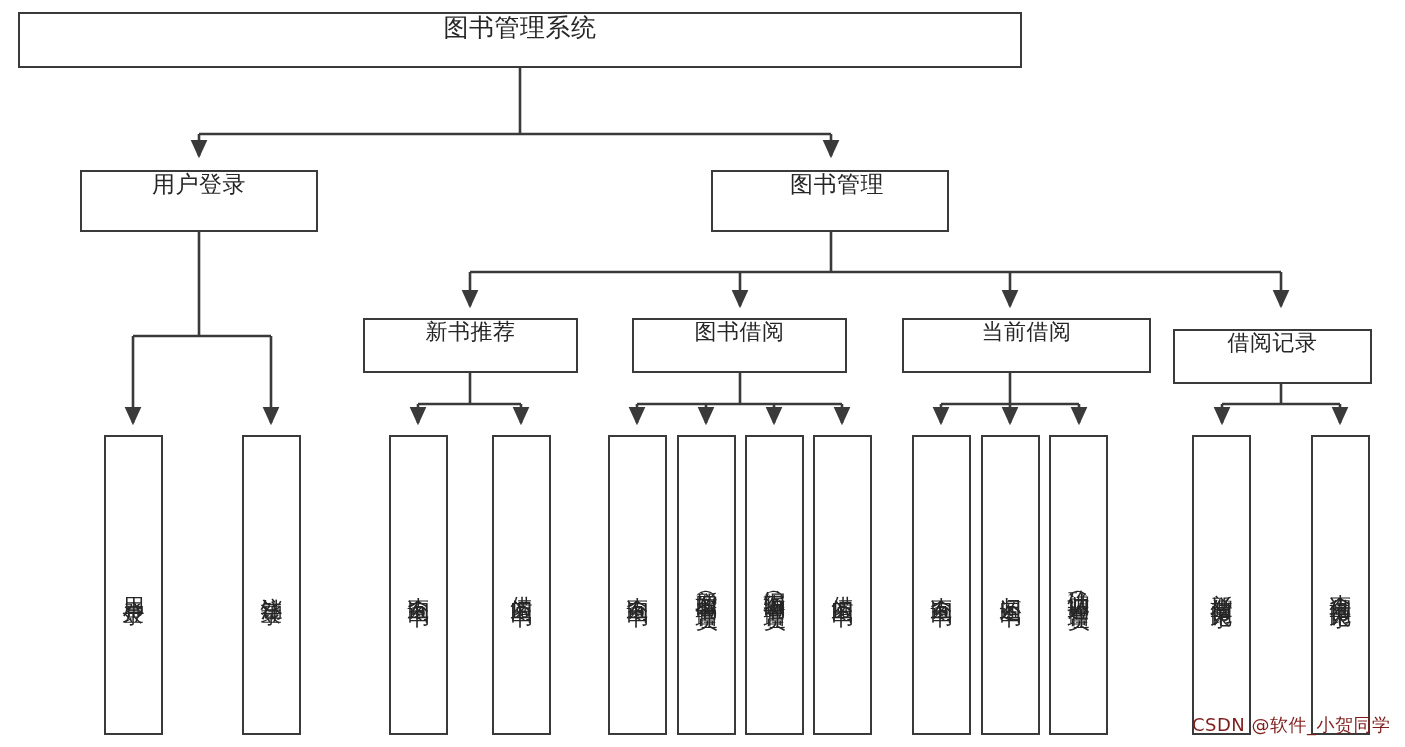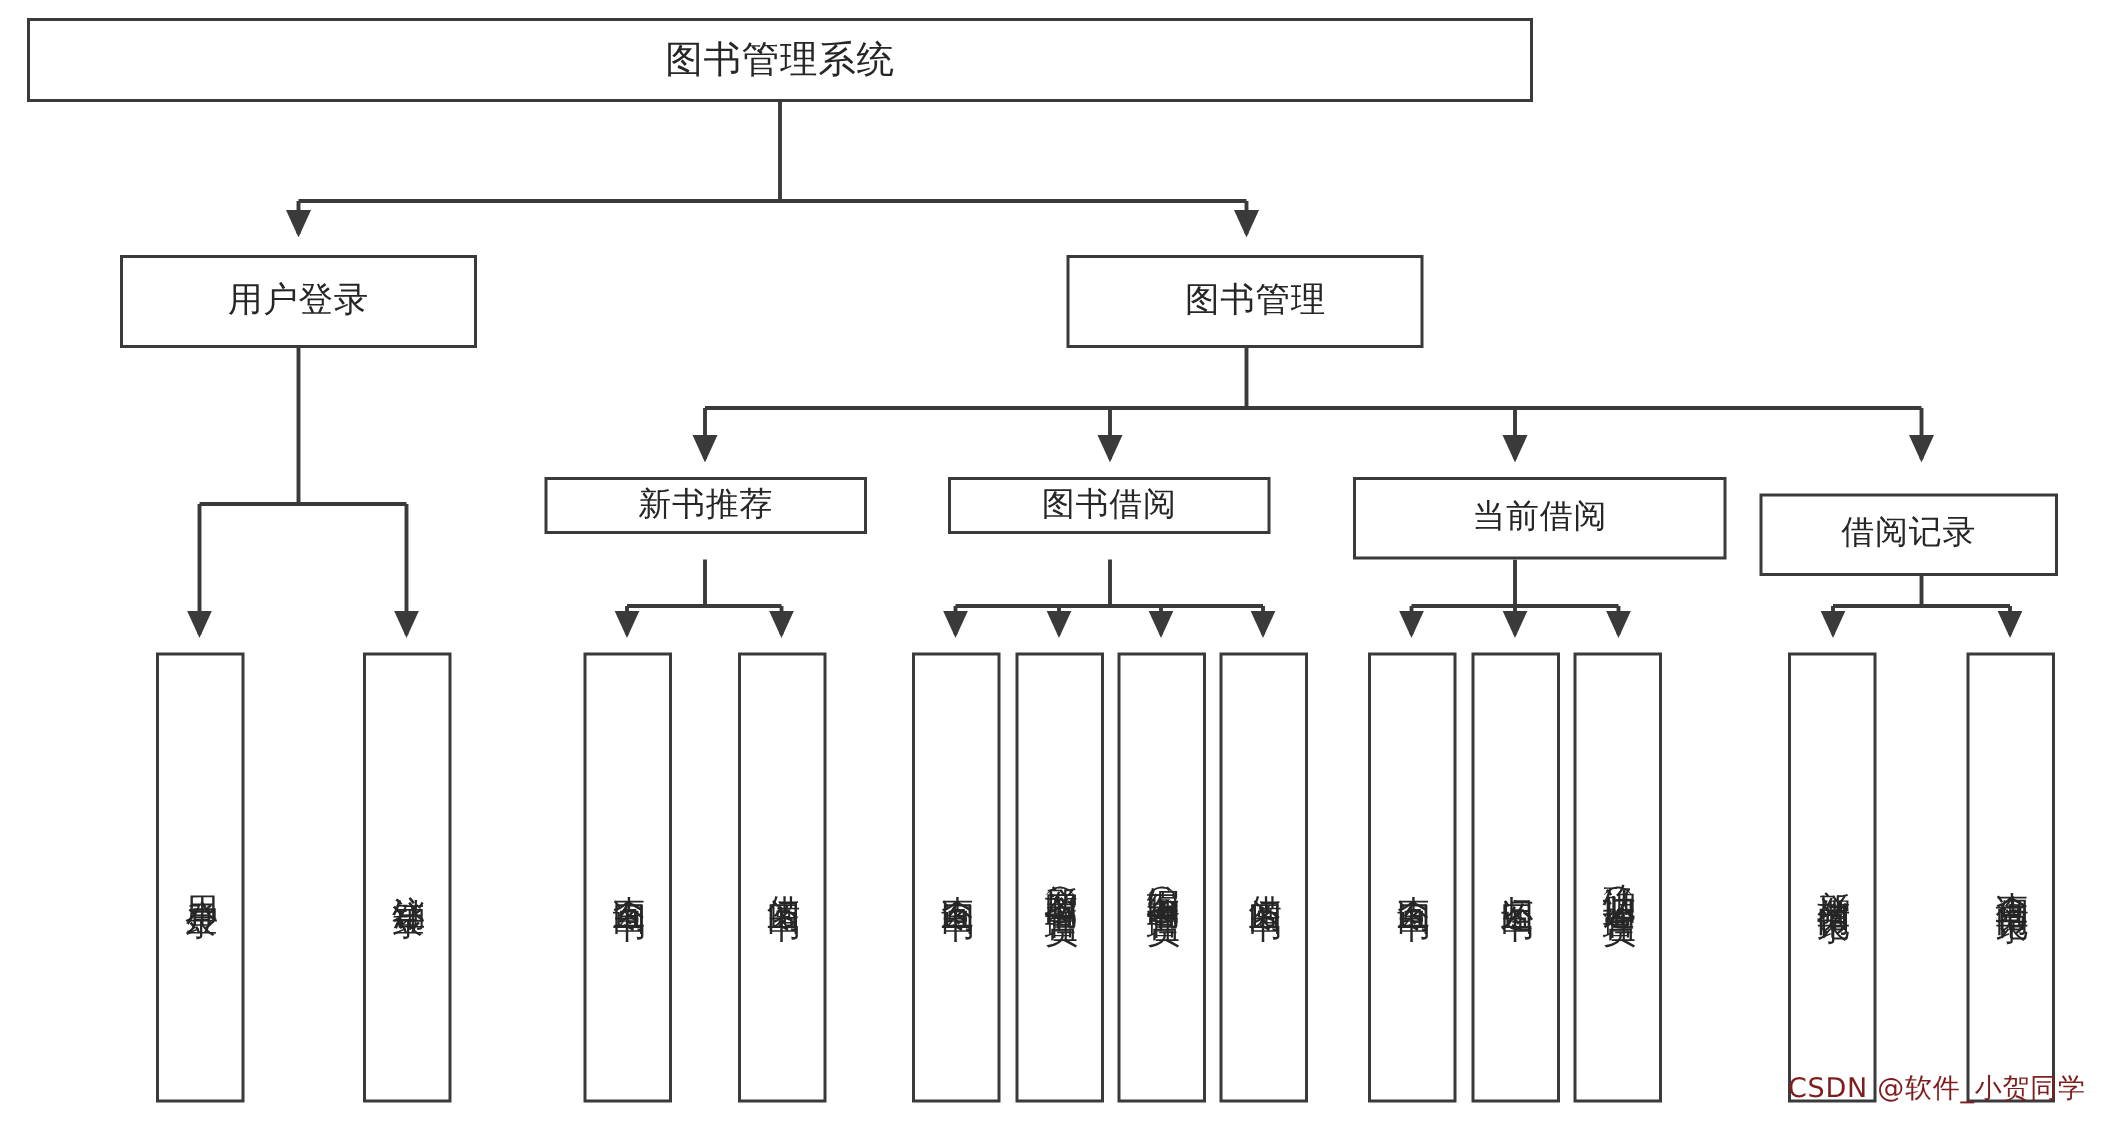--- a/index.html
+++ b/index.html
@@ -25,21 +25,20 @@
     width: 1405px;
     height: 747px;
     pointer-events: none;
   }
   .node {
     position: absolute;
     box-sizing: border-box;
     background: #ffffff;
     border: 2.5px solid #3a3a3a;
     display: flex;
-    align-items: center;
     justify-content: center;
     color: #262626;
     z-index: 2;
   }
   .node .label {
     display: block;
     text-align: center;
     line-height: 1.12;
     letter-spacing: 0.5px;
     white-space: nowrap;
@@ -133,24 +132,24 @@
     <span class="label">图书管理系统</span>
   </div>
 
   <div class="node horiz lvl2" style="left:80px; top:170px; width:238px; height:62px;">
     <span class="label">用户登录</span>
   </div>
   <div class="node horiz lvl2" style="left:711px; top:170px; width:238px; height:62px;padding-left:14px;">
     <span class="label">图书管理</span>
   </div>
 
-  <div class="node horiz lvl3" style="left:363px; top:318px; width:215px; height:38px;">
+  <div class="node horiz lvl3" style="left:363px; top:318px; width:215px; height:55px;font-family:Liberation Serif, serif;">
     <span class="label">新书推荐</span>
   </div>
-  <div class="node horiz lvl3" style="left:632px; top:318px; width:215px; height:38px;">
+  <div class="node horiz lvl3" style="left:632px; top:318px; width:215px; height:55px;">
     <span class="label">图书借阅</span>
   </div>
   <div class="node horiz lvl3" style="left:902px; top:318px; width:249px; height:55px;">
     <span class="label">当前借阅</span>
   </div>
   <div class="node horiz lvl3" style="left:1173px; top:329px; width:199px; height:55px;">
     <span class="label">借阅记录</span>
   </div>
 
   <div class="node vert leaf" style="left:104px; top:435px; width:59px; height:300px;">

